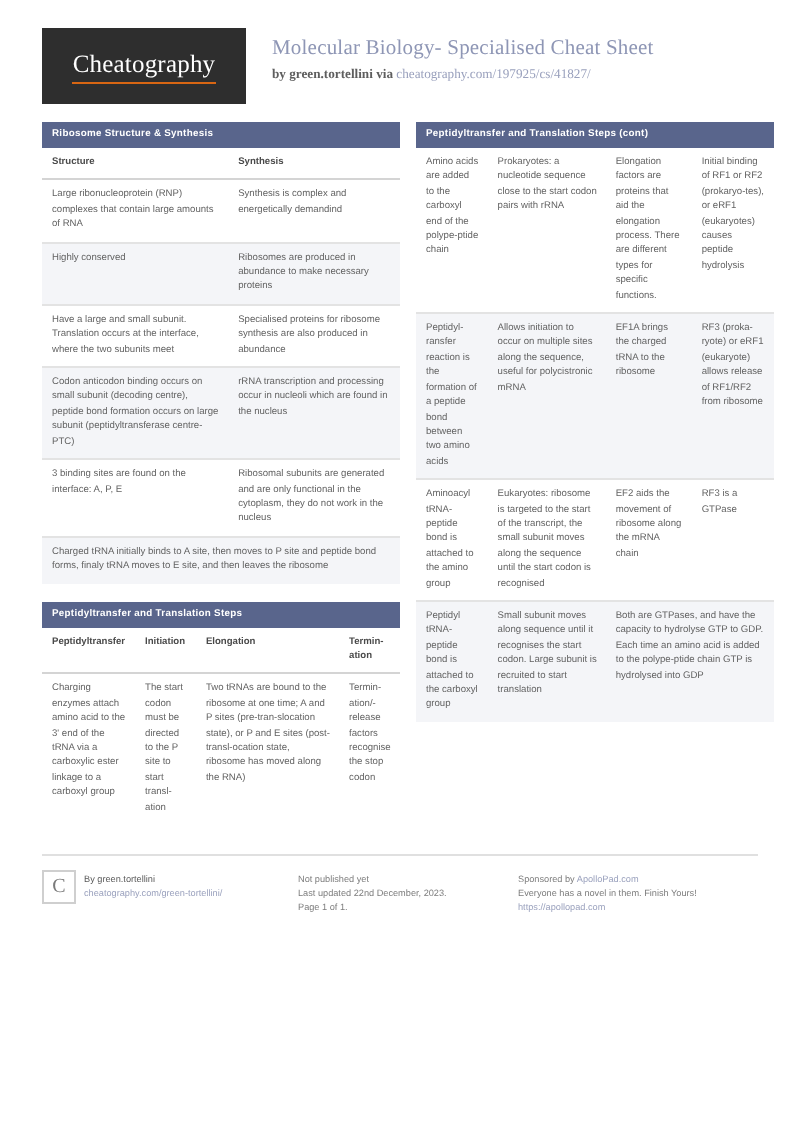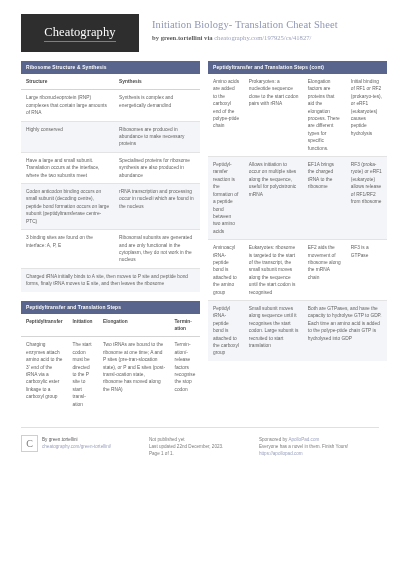--- a/index.html
+++ b/index.html
@@ -7,21 +7,21 @@
     width: 400px; height: 566px;
     background: #ffffff;
     font-family: "Liberation Sans", sans-serif;
     overflow: hidden;
   }
   .page { position: relative; width: 400px; height: 566px; padding: 0; }
 
   
   .header { display: flex; align-items: flex-start; padding: 14px 0 0 0; }
   .logo-box {
-    width: 118px; height: 38px; margin-left: 21px;
+    width: 102px; height: 38px; margin-left: 21px;
     background: #2e2e2e; color: #ffffff;
     display: flex; align-items: center; justify-content: center;
     position: relative; flex: 0 0 auto; text-align: center;
   }
   .logo-text {
     font-family: "Liberation Serif", serif;
     font-size: 12.5px; letter-spacing: .1px;
     border-bottom: 1.6px solid #d86613;
     padding-bottom: 1px;
   }
@@ -87,21 +87,21 @@
 </head>
 <body>
 
 <div class="page">
 
   <div class="header">
     <div class="logo-box">
       <span class="logo-text">Cheatography</span>
     </div>
     <div class="title-wrap">
-      <div class="doc-title">Initiation Biology- Translation Cheat Sheet</div>
+      <div class="doc-title">Molecular Biology- Specialised Cheat Sheet</div>
       <div class="byline">
         <b>by </b><b>green.tortellini</b><b> via </b><span class="lnk">cheatography.com/197925/cs/41827/</span>
       </div>
     </div>
   </div>
 
   <div class="cols">
 
     <div class="col">
 

